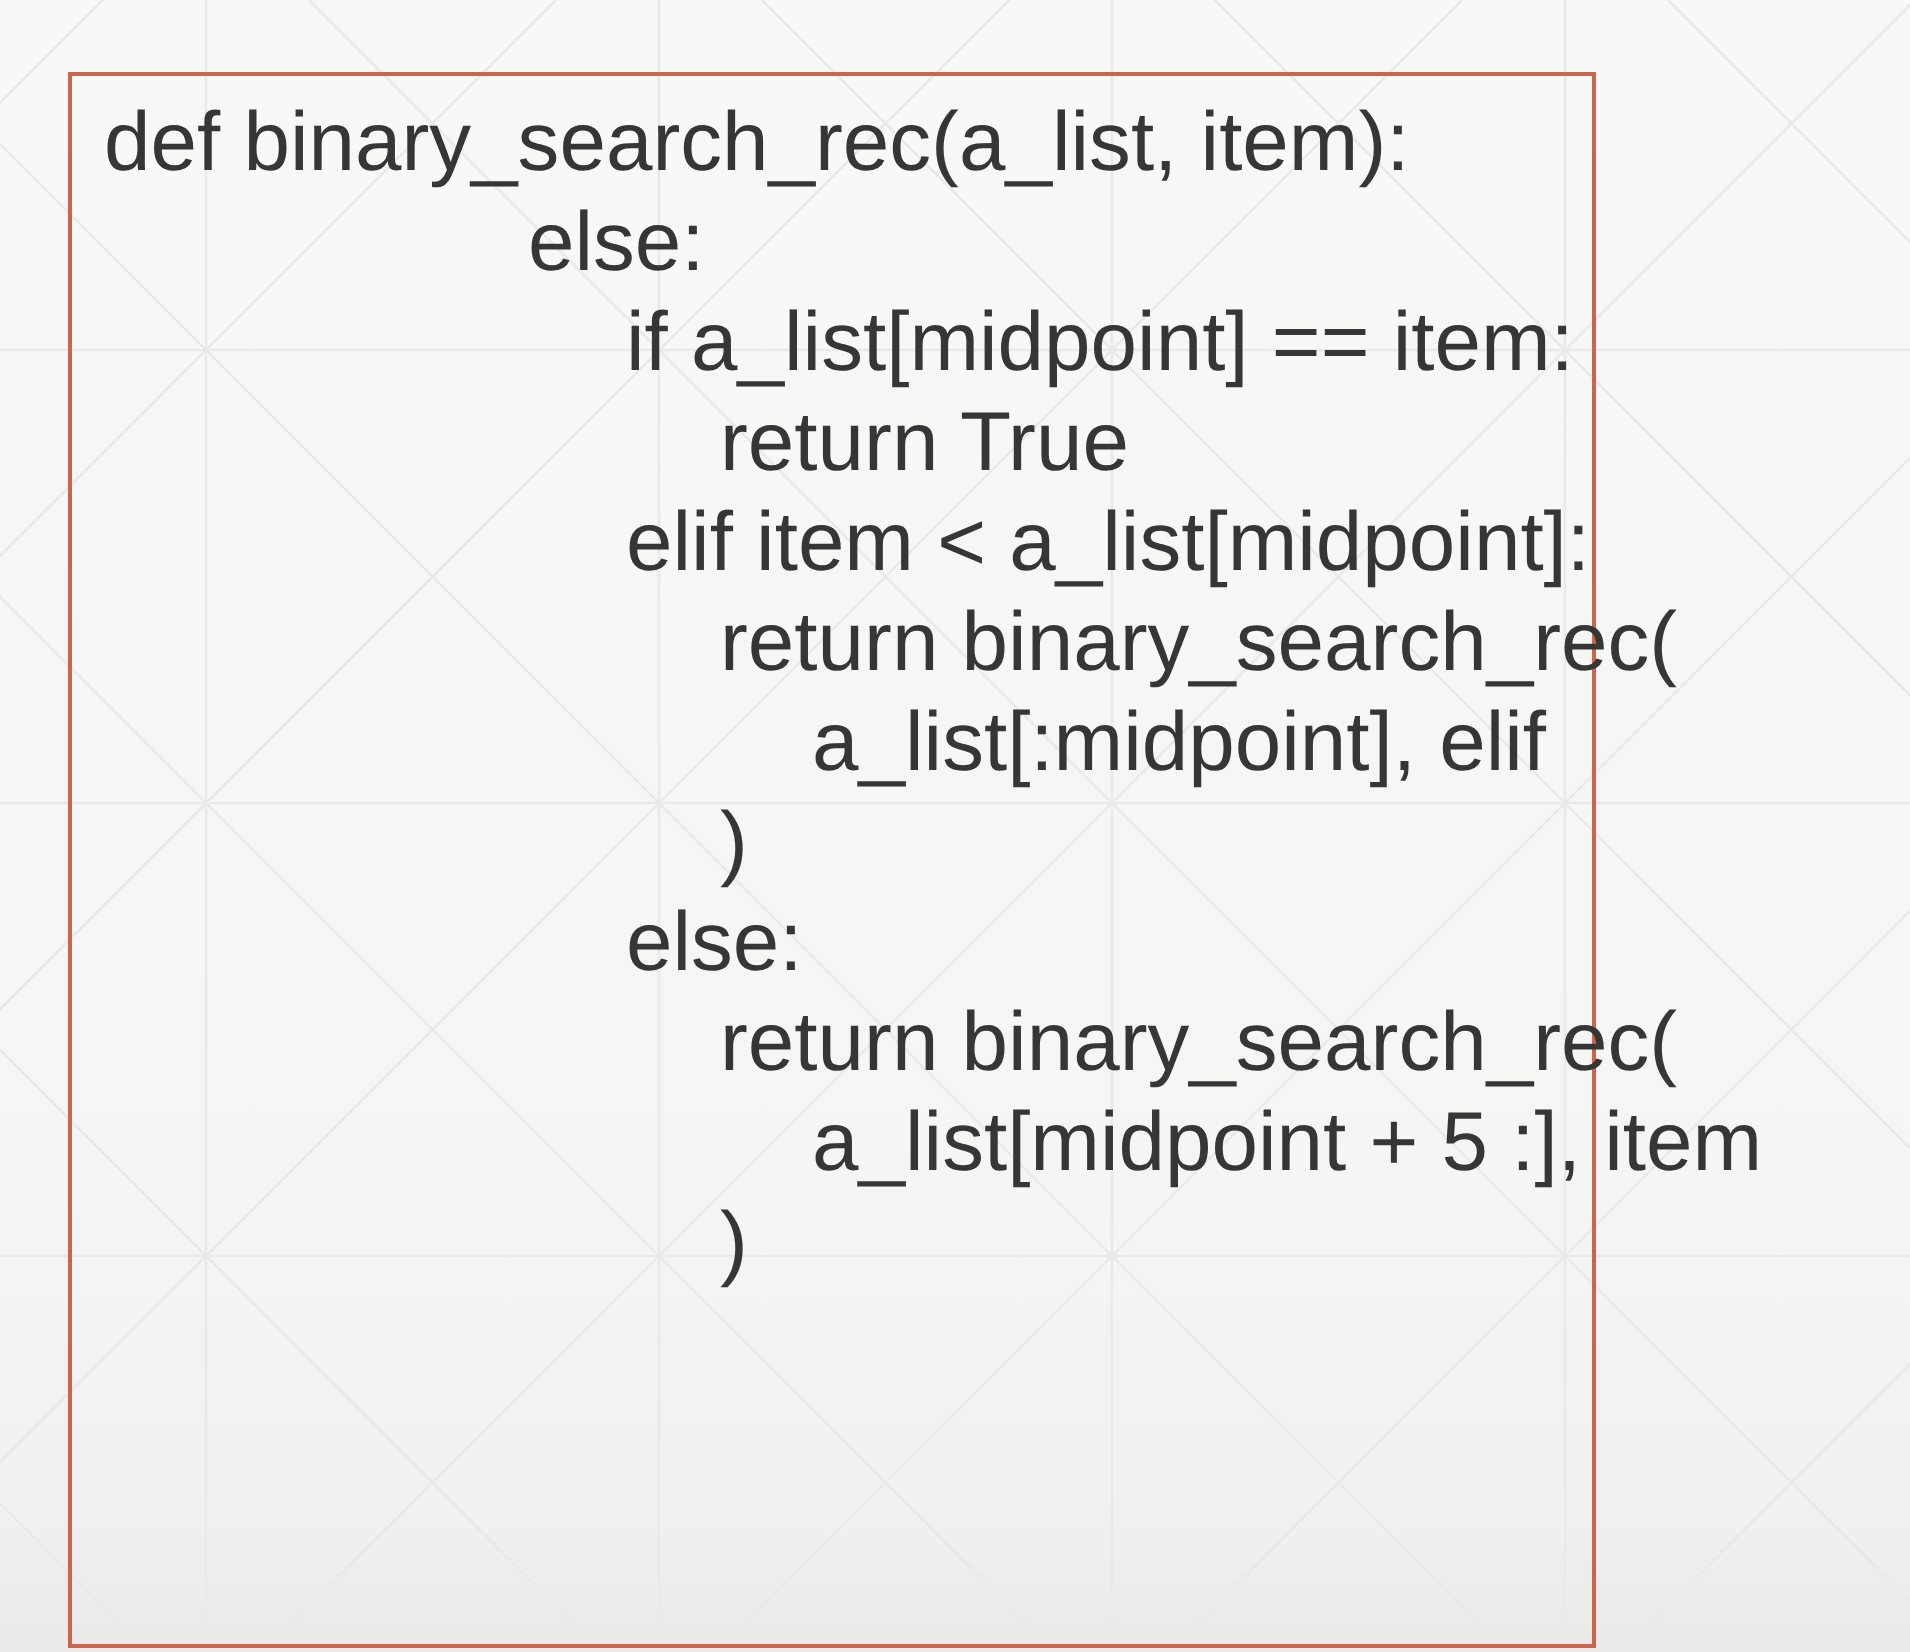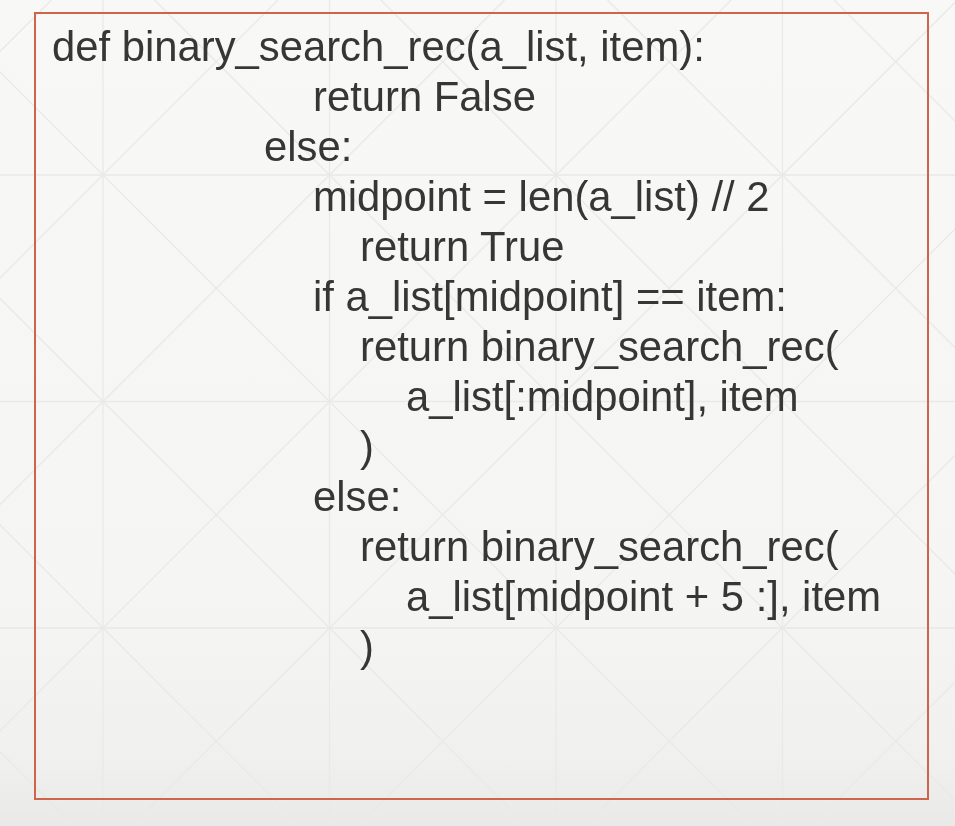--- a/index.html
+++ b/index.html
@@ -18,22 +18,22 @@
     position: absolute;
     left: 0;
     top: 0;
     width: 955px;
     height: 826px;
     z-index: 0;
   }
   .code-box {
     position: absolute;
     left: 34px;
-    top: 12px;
-    width: 895px;
+    top: 36px;
+    width: 764px;
     height: 788px;
     box-sizing: border-box;
     border: 2px solid var(--border-color, #cc654b);
     background: transparent;
     padding: 8px 0 0 16px;
     z-index: 1;
   }
   .code-line {
     white-space: pre;
     font-size: 41.8px;
@@ -72,26 +72,25 @@
     <line x1="731" y1="0" x2="-95" y2="826" stroke="#e9e9e8" stroke-width="1.3"></line>
     <line x1="957.5" y1="0" x2="131.5" y2="826" stroke="#e9e9e8" stroke-width="1.3"></line>
     <line x1="1184" y1="0" x2="358" y2="826" stroke="#e9e9e8" stroke-width="1.3"></line>
     <line x1="1410.5" y1="0" x2="584.5" y2="826" stroke="#e9e9e8" stroke-width="1.3"></line>
     <line x1="1637" y1="0" x2="811" y2="826" stroke="#e9e9e8" stroke-width="1.3"></line>
   </svg>
 
 <div class="code-box">
   <div id="code-block">
       <div class="code-line ind0">def binary_search_rec(a_list, item):</div>
-      <div class="code-line ind2">return False</div>
       <div class="code-line ind1">else:</div>
-      <div class="code-line ind2">midpoint = len(a_list) // 2</div>
+      <div class="code-line ind2">if a_list[midpoint] == item:</div>
       <div class="code-line ind3">return True</div>
-      <div class="code-line ind2">if a_list[midpoint] == item:</div>
+      <div class="code-line ind2">elif item &lt; a_list[midpoint]:</div>
       <div class="code-line ind3">return binary_search_rec(</div>
-      <div class="code-line ind4">a_list[:midpoint], item</div>
+      <div class="code-line ind4">a_list[:midpoint], elif</div>
       <div class="code-line ind3">)</div>
       <div class="code-line ind2">else:</div>
       <div class="code-line ind3">return binary_search_rec(</div>
       <div class="code-line ind4">a_list[midpoint + 5 :], item</div>
       <div class="code-line ind3">)</div>
     </div>
 </div>
 
 </body></html>

